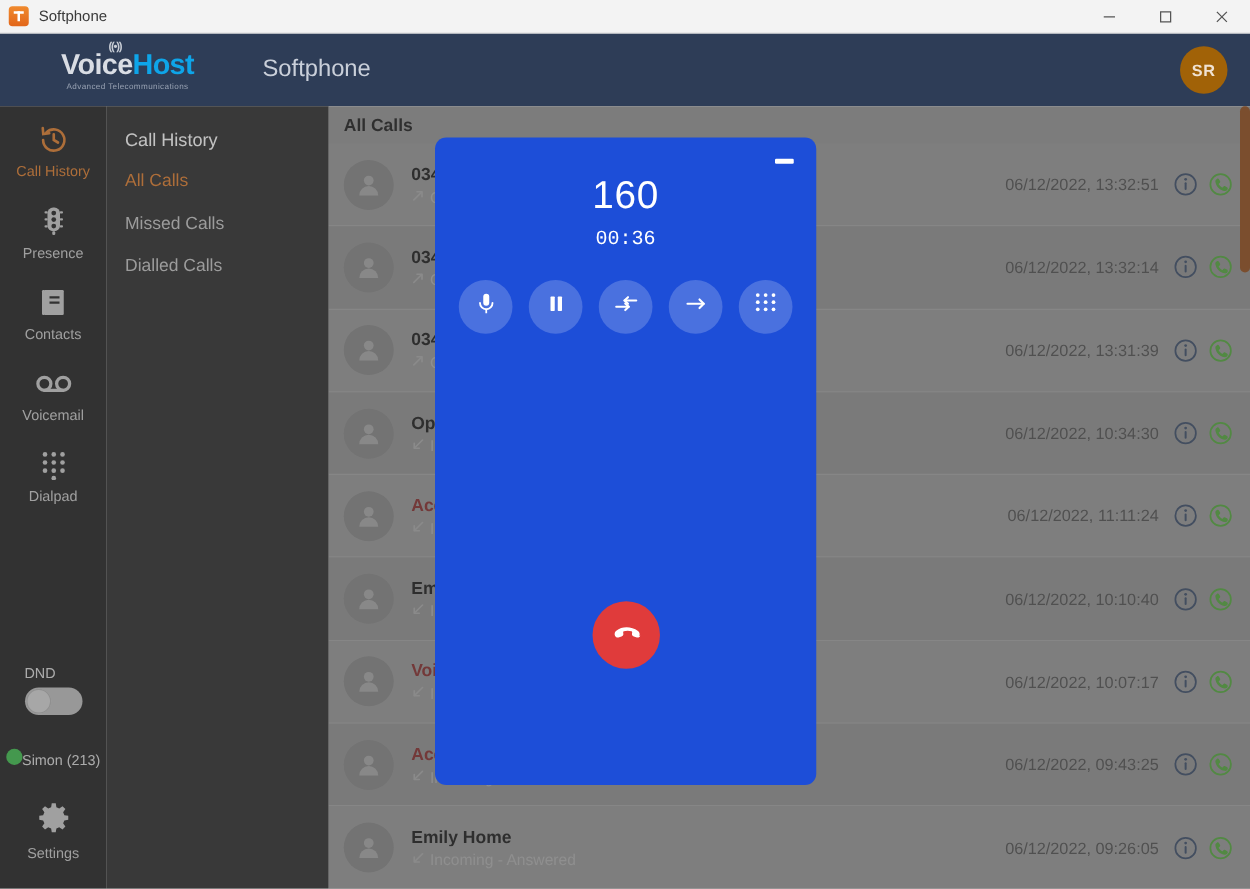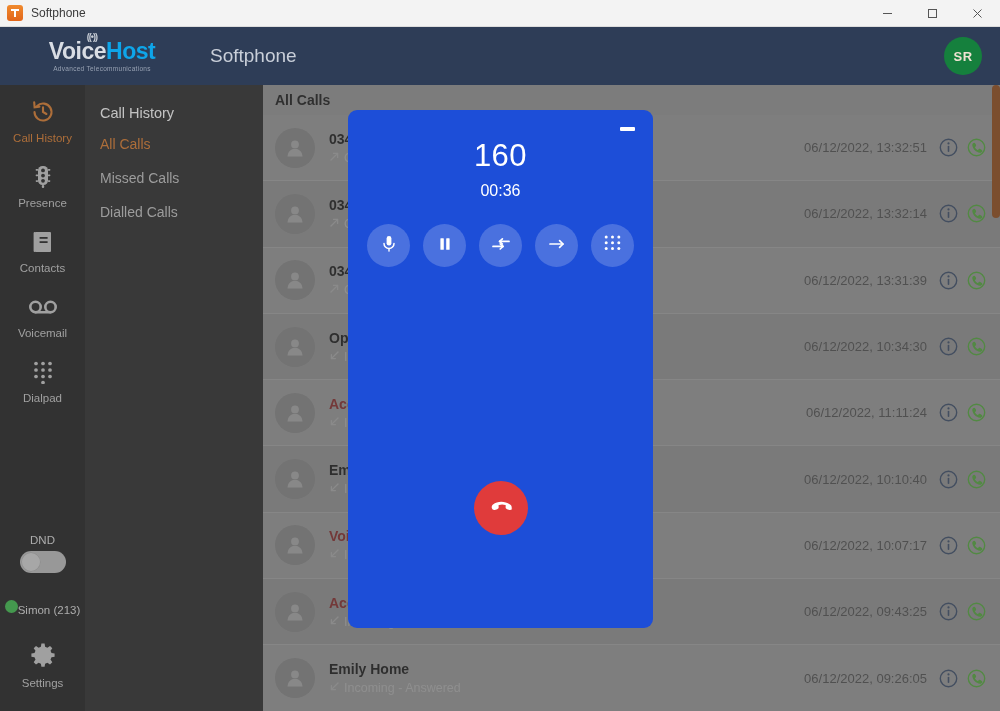--- a/index.html
+++ b/index.html
@@ -47,41 +47,41 @@
   }
   .logo-sub {
     font-size: 6.5px; color: #98a2b3; letter-spacing: 0.3px;
     margin-top: 2px; white-space: nowrap;
   }
   .app-name {
     margin-left: 38px; font-size: 19px; color: #c9cfd9; font-weight: normal;
   }
   .avatar {
     margin-left: auto; margin-right: 18px; width: 38px; height: 38px;
-    border-radius: 50%; background: #15803d; color: #f0e2d2;
+    border-radius: 50%; background: #a16207; color: #f0e2d2;
     display: flex; align-items: center; justify-content: center;
     font-size: 13px; font-weight: bold; letter-spacing: 0.5px;
   }
 
   
   .rail {
     position: absolute; top: 85px; left: 0; width: 85px; height: 626px;
     background: #222222; display: flex; flex-direction: column; align-items: center;
   }
   .rail-item {
     width: 85px; padding: 12px 0 6px; display: flex; flex-direction: column;
     align-items: center; color: #bfbfbf; cursor: pointer;
   }
   .rail-item .ri-icon { height: 30px; display: flex; align-items: center; }
   .rail-item .ri-label { font-size: 11.5px; margin-top: 5px; }
   .rail-item.active { color: #d2772c; }
   .rail-item.active .ri-label { color: #d2772c; }
 
   .rail-spacer { flex: 1; }
-  .dnd-wrap { display: flex; flex-direction: column; align-items: center; }
+  .dnd-wrap { display: flex; flex-direction: column; }
   .dnd-label { font-size: 11.5px; color: #cfcfcf; margin-bottom: 5px; }
   .dnd-toggle {
     width: 46px; height: 22px; border-radius: 11px; background: #b3b3b3;
     position: relative; cursor: pointer;
   }
   .dnd-knob {
     position: absolute; top: 1px; left: 1px; width: 20px; height: 20px;
     border-radius: 50%; background: #c9c9c9; box-shadow: 0 0 0 1px #a8a8a8 inset;
   }
   .presence-wrap {
@@ -163,21 +163,21 @@
   }
   .cp-min {
     position: absolute; top: 17px; right: 18px; width: 15px; height: 4px;
     background: #ffffff; border-radius: 1px; cursor: pointer;
   }
   .cp-number {
     text-align: center; margin-top: 28px; font-size: 31px;
     color: #ffffff; font-weight: normal; letter-spacing: 0.5px;
   }
   .cp-timer {
-    text-align: center; margin-top: 8px; font-size: 16px; color: #ffffff;
+    text-align: center; margin-top: 8px; font-size: 16px; color: #ffffff; font-family: Liberation Mono, monospace;
   }
   .cp-controls {
     display: flex; justify-content: center; gap: 13px; margin-top: 24px;
   }
   .cp-btn {
     width: 43px; height: 43px; border-radius: 50%;
     background: rgba(255,255,255,0.20);
     display: flex; align-items: center; justify-content: center; cursor: pointer;
   }
   .cp-hangup {

